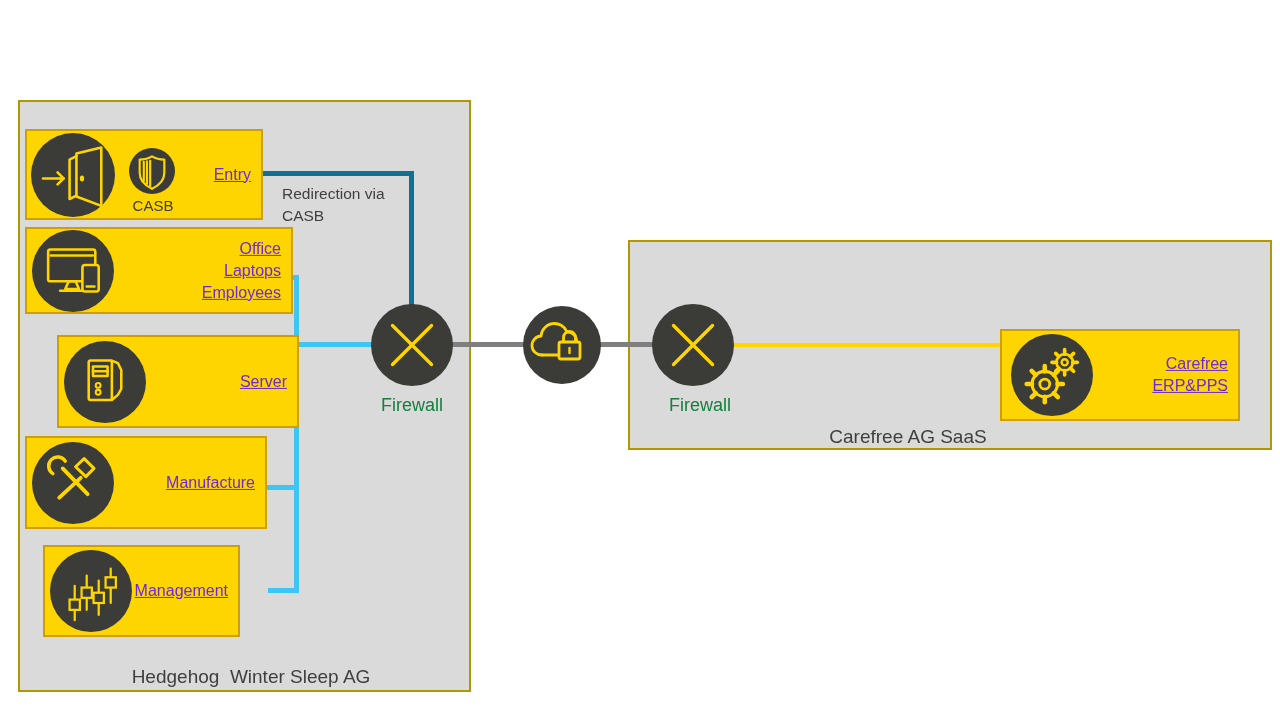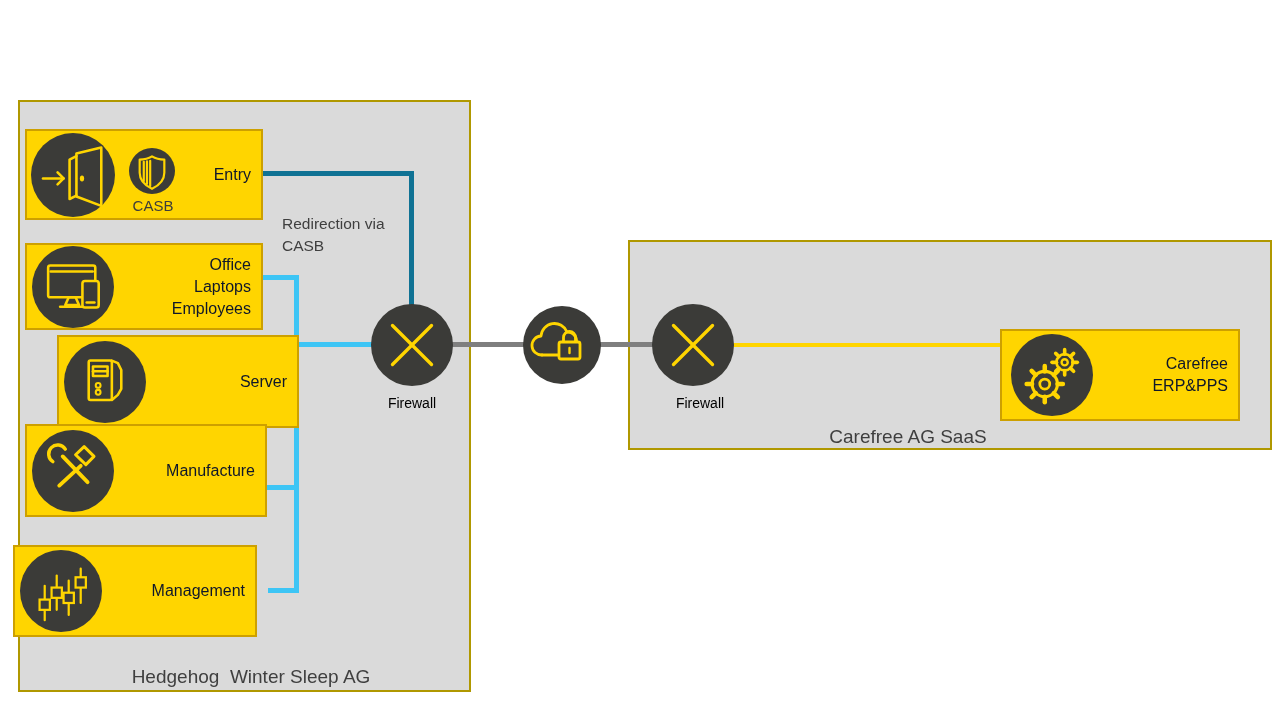--- a/index.html
+++ b/index.html
@@ -9,27 +9,27 @@
   }
   .zone{position:absolute;background:#dadada;border:2px solid #b09800;box-sizing:border-box;z-index:0;}
   .zone-label{position:absolute;left:0;right:0;text-align:center;font-size:19px;color:#3f3f3f;white-space:pre;z-index:2;}
   .line{position:absolute;z-index:1;}
   .teal{background:#0f7294;}
   .lblue{background:#3dc5f5;}
   .grayline{background:#7f7f7f;}
   .yline{background:#ffd500;}
   .node{position:absolute;background:#ffd500;border:2px solid #cda000;box-sizing:border-box;z-index:2;}
   .node-label{position:absolute;right:10px;top:50%;transform:translateY(-50%);text-align:right;
-    font-size:16px;line-height:1.38;color:#0f172a;white-space:pre-line;}
+    font-size:16px;line-height:1.38;color:#6d28d9;white-space:pre-line;text-decoration:underline;}
   .bigcircle{position:absolute;width:82px;height:82px;border-radius:50%;background:#3b3b38;
     display:flex;align-items:center;justify-content:center;}
   .incircle{left:5px;top:50%;transform:translateY(-50%);}
   .freecircle{position:absolute;border-radius:50%;background:#3b3b38;z-index:2;
     display:flex;align-items:center;justify-content:center;}
-  .mid-label{position:absolute;font-size:14px;color:#000000;z-index:2;white-space:pre-line;}
+  .mid-label{position:absolute;font-size:18px;color:#15803d;z-index:2;white-space:pre-line;}
   .center{text-align:center;}
   .anno{position:absolute;font-size:15.5px;line-height:1.45;color:#3f3f3f;z-index:2;white-space:pre-line;}
   .badge-label{position:absolute;font-size:15px;color:#3d3d3a;text-align:center;}
   svg{display:block;}
 </style>
 </head>
 <body>
 
 <div id="canvas">
 
@@ -63,21 +63,21 @@
         <path d="M23,7 C27,9.5 32,10.5 36.5,10.5 L36.5,25 C36.5,34.5 29.5,39.5 23,42.5 C16.5,39.5 9.5,34.5 9.5,25 L9.5,10.5 C14,10.5 19,9.5 23,7 Z"></path>
         <line x1="14" y1="13" x2="14" y2="34"></line>
         <line x1="17.5" y1="12.5" x2="17.5" y2="37"></line>
         <line x1="21" y1="11.8" x2="21" y2="39.5"></line>
       </svg>
     </div>
     <div class="badge-label" style="left:95px;top:66px;width:62px;">CASB</div>
     <div class="node-label">Entry</div>
   </div>
 
-  <div class="node" style="left:25px;top:243px;width:238px;height:87px;">
+  <div class="node" style="left:25px;top:227px;width:268px;height:87px;">
     <div class="bigcircle incircle">
       <svg width="72" height="72" viewBox="0 0 84 84" fill="none" stroke="#FFD500" stroke-width="3" stroke-linecap="round" stroke-linejoin="round">
         <rect x="13" y="17" width="55" height="37" rx="2.5"></rect>
         <line x1="16" y1="24" x2="65" y2="24"></line>
         <polygon points="37,54 33,63 49,63 45,54"></polygon>
         <line x1="27" y1="65" x2="55" y2="65"></line>
         <rect x="53" y="35" width="19" height="31" rx="3" fill="#3b3b38"></rect>
         <line x1="58" y1="60" x2="67" y2="60"></line>
       </svg>
     </div>
@@ -93,49 +93,49 @@
         <rect x="23" y="17" width="27" height="46" rx="2"></rect>
         <rect x="28" y="24" width="17" height="11"></rect>
         <line x1="28" y1="29.5" x2="45" y2="29.5"></line>
         <circle cx="34" cy="46" r="2.8" stroke-width="2.4"></circle>
         <circle cx="34" cy="54" r="2.8" stroke-width="2.4"></circle>
       </svg>
     </div>
     <div class="node-label">Server</div>
   </div>
 
-  <div class="node" style="left:25px;top:424px;width:242px;height:93px;">
+  <div class="node" style="left:25px;top:436px;width:242px;height:93px;">
     <div class="bigcircle incircle">
       <svg width="72" height="72" viewBox="0 0 84 84" fill="none" stroke="#FFD500" stroke-width="4.5" stroke-linecap="round" stroke-linejoin="round">
         <path d="M18.5,31 A10.5,10.5 0 1,1 33,16.5" stroke-width="4"></path>
         <line x1="30" y1="25" x2="59" y2="55"></line>
         <line x1="26" y1="59" x2="51" y2="36"></line>
         <polygon points="45,23 55,13.5 66.5,25 57,34.5" stroke-width="3.5"></polygon>
       </svg>
     </div>
     <div class="node-label">Manufacture</div>
   </div>
 
-  <div class="node" style="left:13px;top:545px;width:244px;height:92px;">
+  <div class="node" style="left:43px;top:545px;width:197px;height:92px;">
     <div class="bigcircle incircle">
       <svg width="72" height="72" viewBox="0 0 84 84" fill="none" stroke="#FFD500" stroke-width="2.6" stroke-linecap="round">
         <line x1="23" y1="36" x2="23" y2="76"></line>
         <rect x="17" y="52" width="12" height="12" fill="#3b3b38"></rect>
         <line x1="37" y1="24" x2="37" y2="64"></line>
         <rect x="31" y="38" width="12" height="12" fill="#3b3b38"></rect>
         <line x1="51" y1="30" x2="51" y2="70"></line>
         <rect x="45" y="44" width="12" height="12" fill="#3b3b38"></rect>
         <line x1="65" y1="16" x2="65" y2="56"></line>
         <rect x="59" y="26" width="12" height="12" fill="#3b3b38"></rect>
       </svg>
     </div>
     <div class="node-label">Management</div>
   </div>
 
-  <div class="anno" style="left:282px;top:183px;width:140px;margin-top:30px;">Redirection via
+  <div class="anno" style="left:282px;top:183px;width:140px;">Redirection via
 CASB</div>
 
   <div class="freecircle" style="left:371px;top:304px;width:82px;height:82px;">
     <svg width="82" height="82" viewBox="0 0 84 84" fill="none" stroke="#FFD500" stroke-width="3.4" stroke-linecap="round">
       <line x1="22" y1="22" x2="62" y2="62"></line>
       <line x1="62" y1="22" x2="22" y2="62"></line>
     </svg>
   </div>
   <div class="mid-label center" style="left:352px;top:395px;width:120px;">Firewall</div>
 

